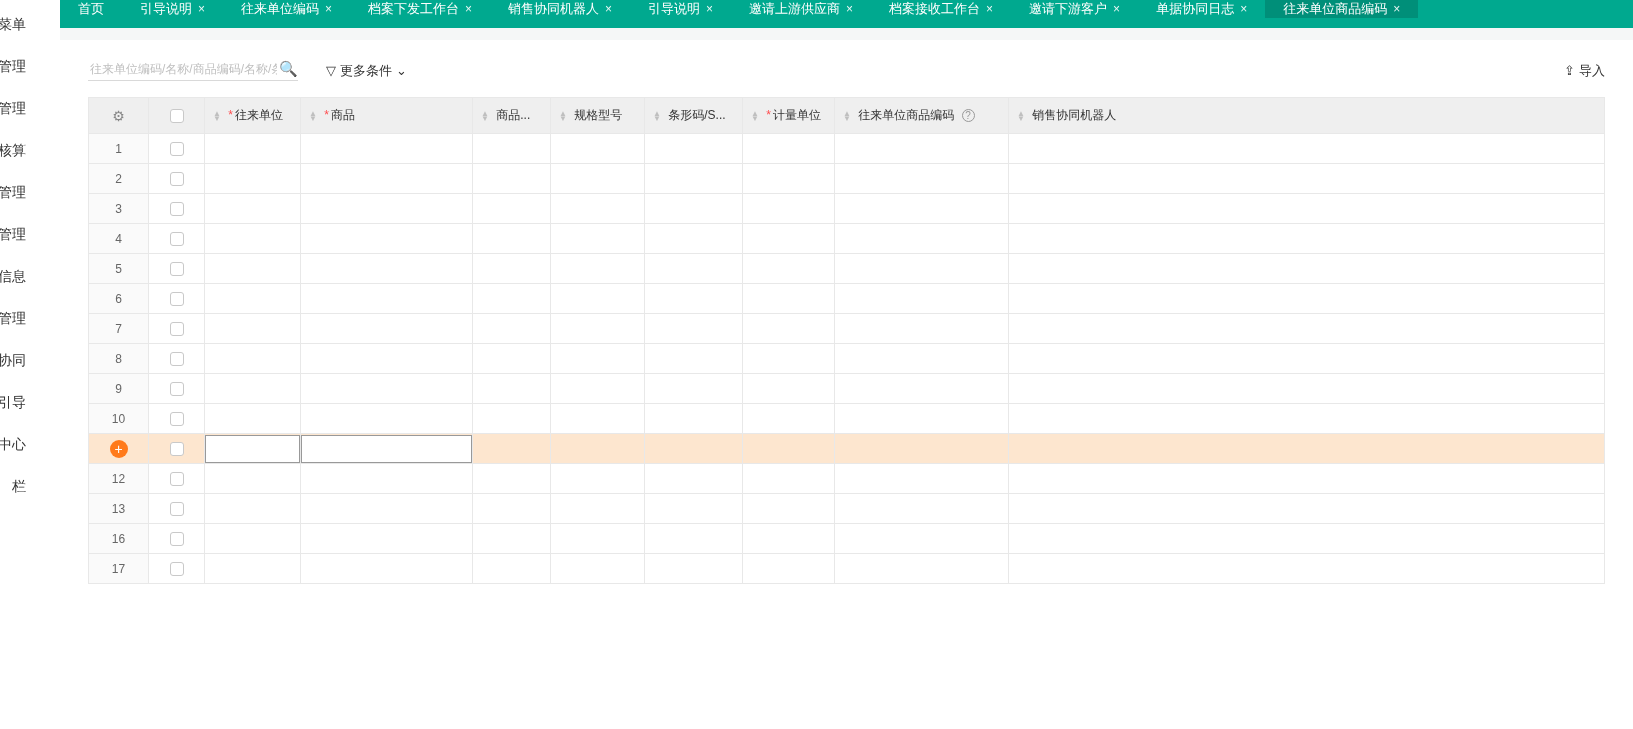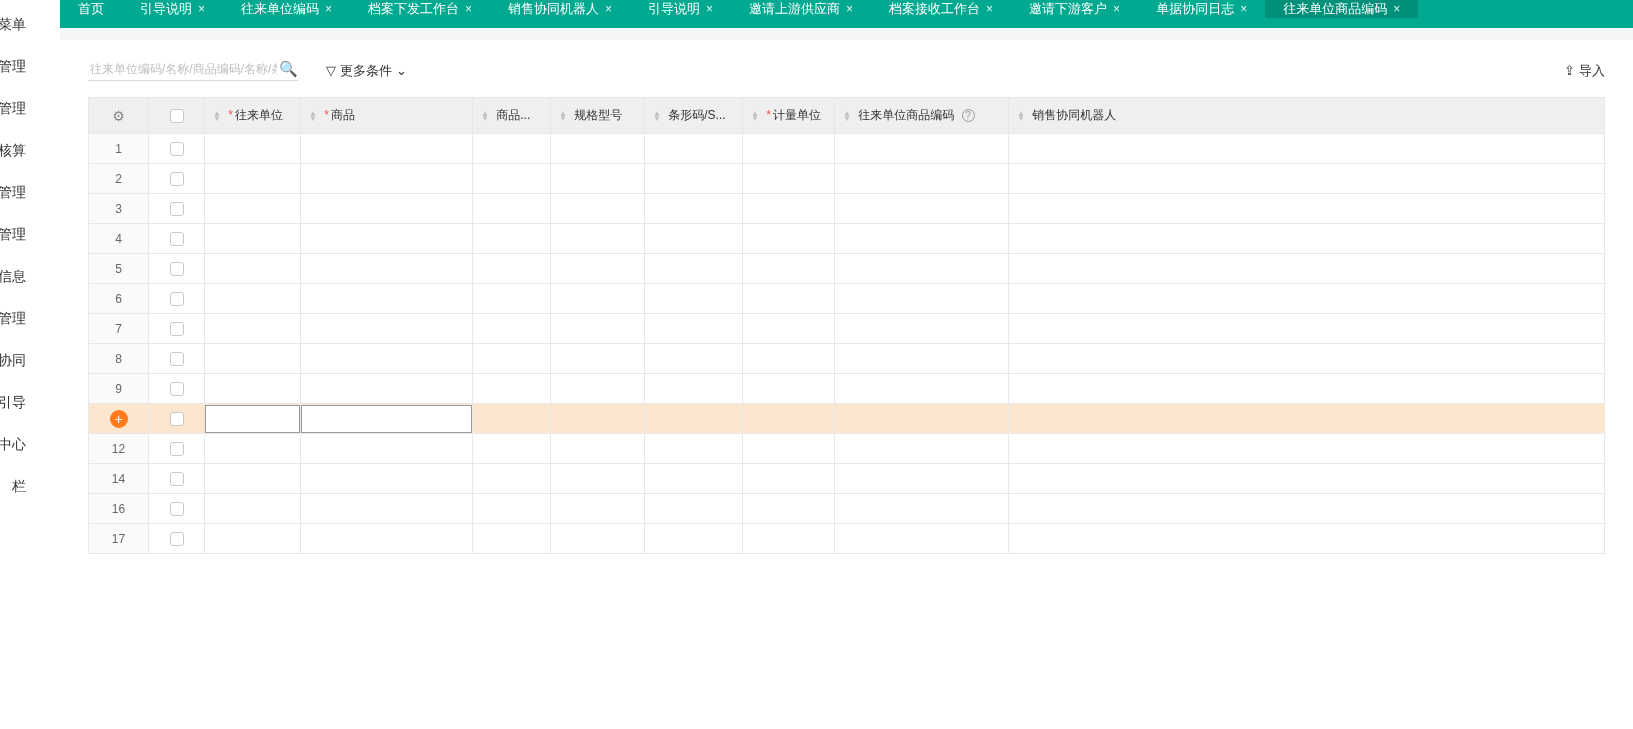--- a/index.html
+++ b/index.html
@@ -487,20 +487,32 @@
               <td></td>
               <td></td>
               <td></td>
               <td></td>
               <td></td>
               <td></td>
               <td></td>
             </tr>
             <tr>
               <td class="rownum">9</td>
+              <td class="chkcell"><span class="chkbox"></span></td>
+              <td></td>
+              <td></td>
+              <td></td>
+              <td></td>
+              <td></td>
+              <td></td>
+              <td></td>
+              <td></td>
+            </tr>
+            <tr>
+              <td class="rownum">10</td>
               <td class="chkcell"><span class="chkbox"></span></td>
               <td></td>
               <td></td>
               <td></td>
               <td></td>
               <td></td>
               <td></td>
               <td></td>
               <td></td>
             </tr>
@@ -532,21 +544,21 @@
               <td></td>
               <td></td>
               <td></td>
               <td></td>
               <td></td>
               <td></td>
               <td></td>
               <td></td>
             </tr>
             <tr>
-              <td class="rownum">14</td>
+              <td class="rownum">13</td>
               <td class="chkcell"><span class="chkbox"></span></td>
               <td></td>
               <td></td>
               <td></td>
               <td></td>
               <td></td>
               <td></td>
               <td></td>
               <td></td>
             </tr>

